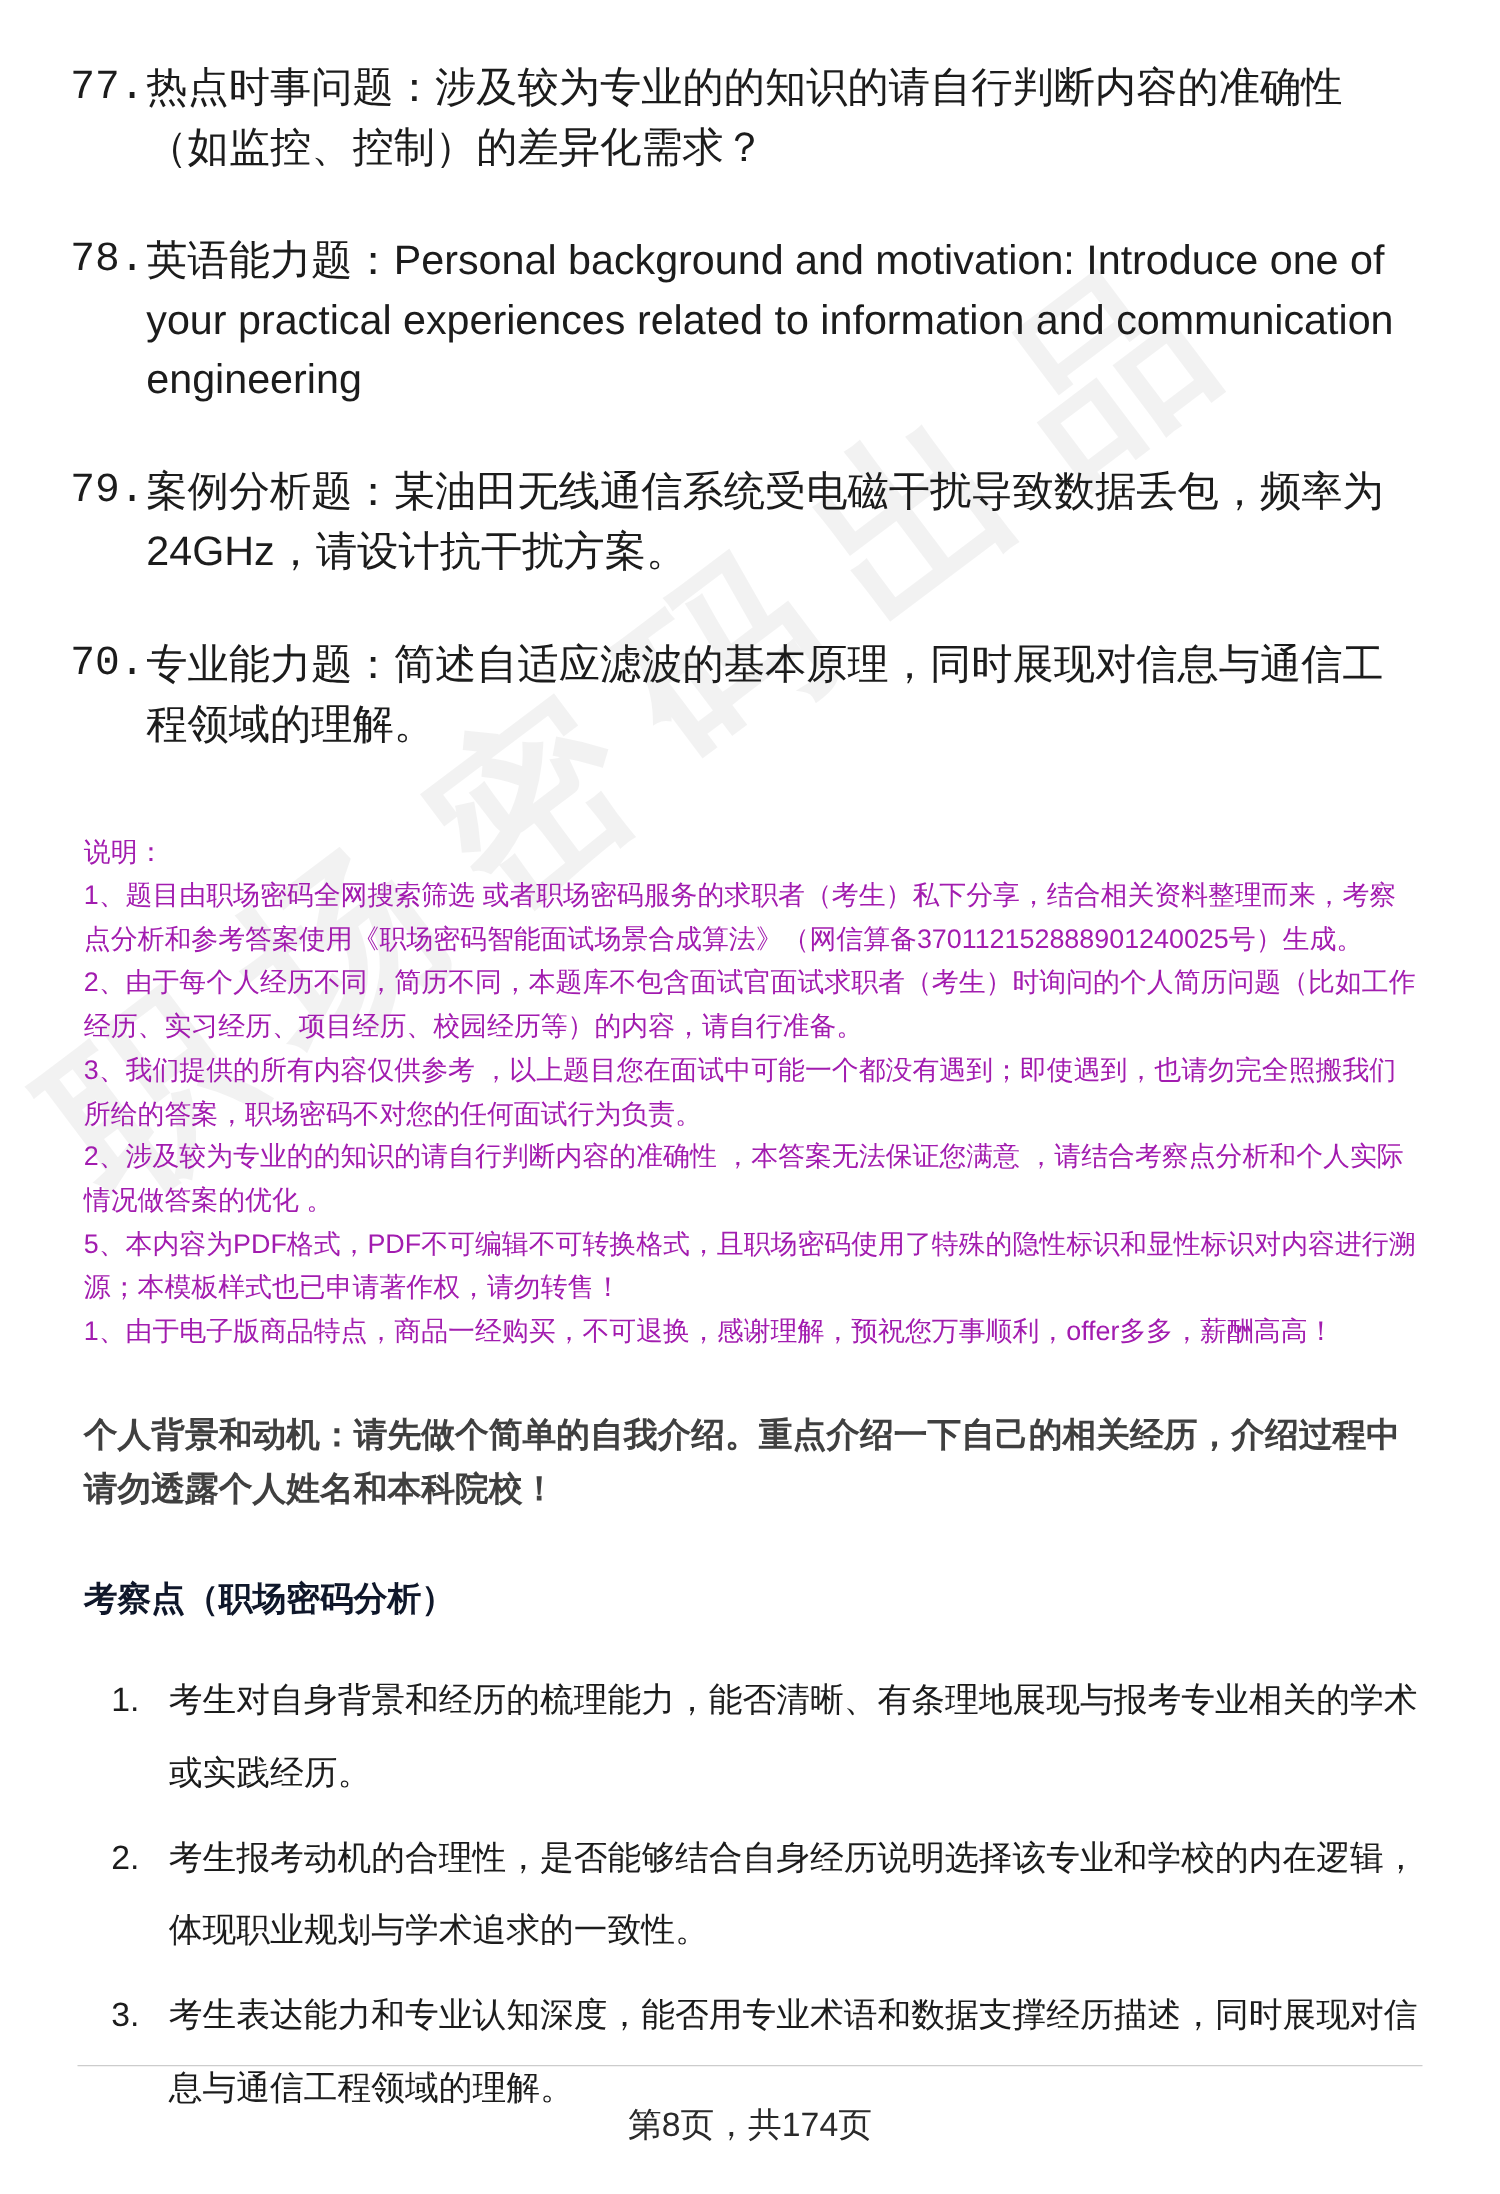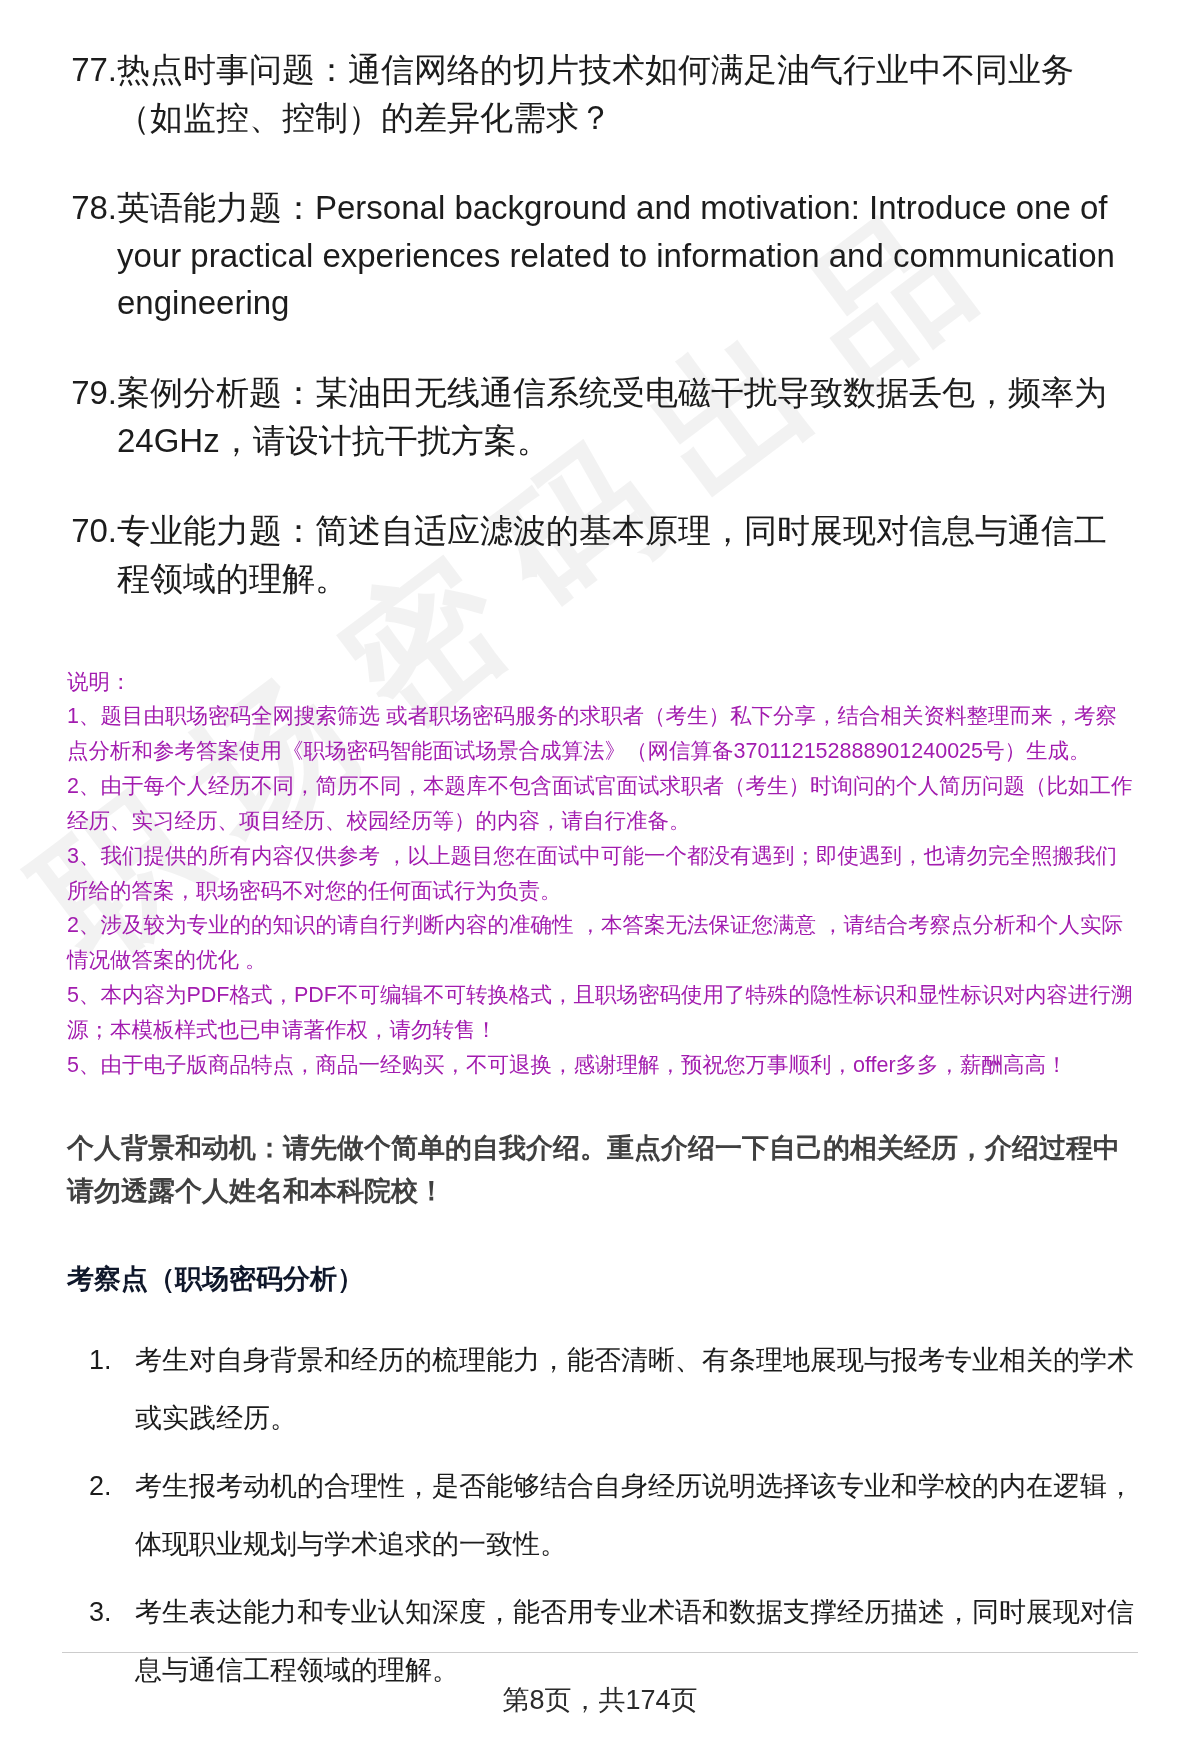--- a/index.html
+++ b/index.html
@@ -38,21 +38,22 @@
   .question {
     display: flex;
     align-items: flex-start;
     font-size: 33px;
     line-height: 1.45;
     margin-bottom: 42px;
     color: #1c1c1c;
   }
   .q-num {
     flex: 0 0 62px;
-    text-align: right;
+    text-align: center;
+    font-family: Liberation Mono, monospace;
   }
   .q-text {
     flex: 1;
   }
   .notes {
     margin: 62px 0 0 12px;
     font-size: 21.5px;
     line-height: 1.62;
     color: #a21caf;
   }
@@ -111,21 +112,21 @@
 </style>
 </head>
 <body>
 
 <div class="watermark">职场密码出品</div>
 
 <div class="page">
 
   <div class="question">
     <div class="q-num">77.</div>
-    <div class="q-text">热点时事问题：通信网络的切片技术如何满足油气行业中不同业务（如监控、控制）的差异化需求？</div>
+    <div class="q-text">热点时事问题：涉及较为专业的的知识的请自行判断内容的准确性（如监控、控制）的差异化需求？</div>
   </div>
 
   <div class="question">
     <div class="q-num">78.</div>
     <div class="q-text">英语能力题：Personal background and motivation: Introduce one of your practical experiences related to information and communication engineering</div>
   </div>
 
   <div class="question">
     <div class="q-num">79.</div>
     <div class="q-text">案例分析题：某油田无线通信系统受电磁干扰导致数据丢包，频率为24GHz，请设计抗干扰方案。</div>
@@ -136,21 +137,21 @@
     <div class="q-text">专业能力题：简述自适应滤波的基本原理，同时展现对信息与通信工程领域的理解。</div>
   </div>
 
   <div class="notes">
     <p>说明：</p>
     <p>1、题目由职场密码全网搜索筛选 或者职场密码服务的求职者（考生）私下分享，结合相关资料整理而来，考察点分析和参考答案使用《职场密码智能面试场景合成算法》（网信算备370112152888901240025号）生成。</p>
     <p>2、由于每个人经历不同，简历不同，本题库不包含面试官面试求职者（考生）时询问的个人简历问题（比如工作经历、实习经历、项目经历、校园经历等）的内容，请自行准备。</p>
     <p>3、我们提供的所有内容仅供参考 ，以上题目您在面试中可能一个都没有遇到；即使遇到，也请勿完全照搬我们所给的答案，职场密码不对您的任何面试行为负责。</p>
     <p>2、涉及较为专业的的知识的请自行判断内容的准确性 ，本答案无法保证您满意 ，请结合考察点分析和个人实际情况做答案的优化 。</p>
     <p>5、本内容为PDF格式，PDF不可编辑不可转换格式，且职场密码使用了特殊的隐性标识和显性标识对内容进行溯源；本模板样式也已申请著作权，请勿转售！</p>
-    <p>5、由于电子版商品特点，商品一经购买，不可退换，感谢理解，预祝您万事顺利，offer多多，薪酬高高！</p>
+    <p>1、由于电子版商品特点，商品一经购买，不可退换，感谢理解，预祝您万事顺利，offer多多，薪酬高高！</p>
   </div>
 
   <div class="red-note" style="color: #404040;">个人背景和动机：请先做个简单的自我介绍。重点介绍一下自己的相关经历，介绍过程中请勿透露个人姓名和本科院校！</div>
 
   <div class="section-heading">考察点（职场密码分析）</div>
 
   <div class="points">
     <div class="point">
       <div class="p-num">1.</div>
       <div class="p-text">考生对自身背景和经历的梳理能力，能否清晰、有条理地展现与报考专业相关的学术或实践经历。</div>

